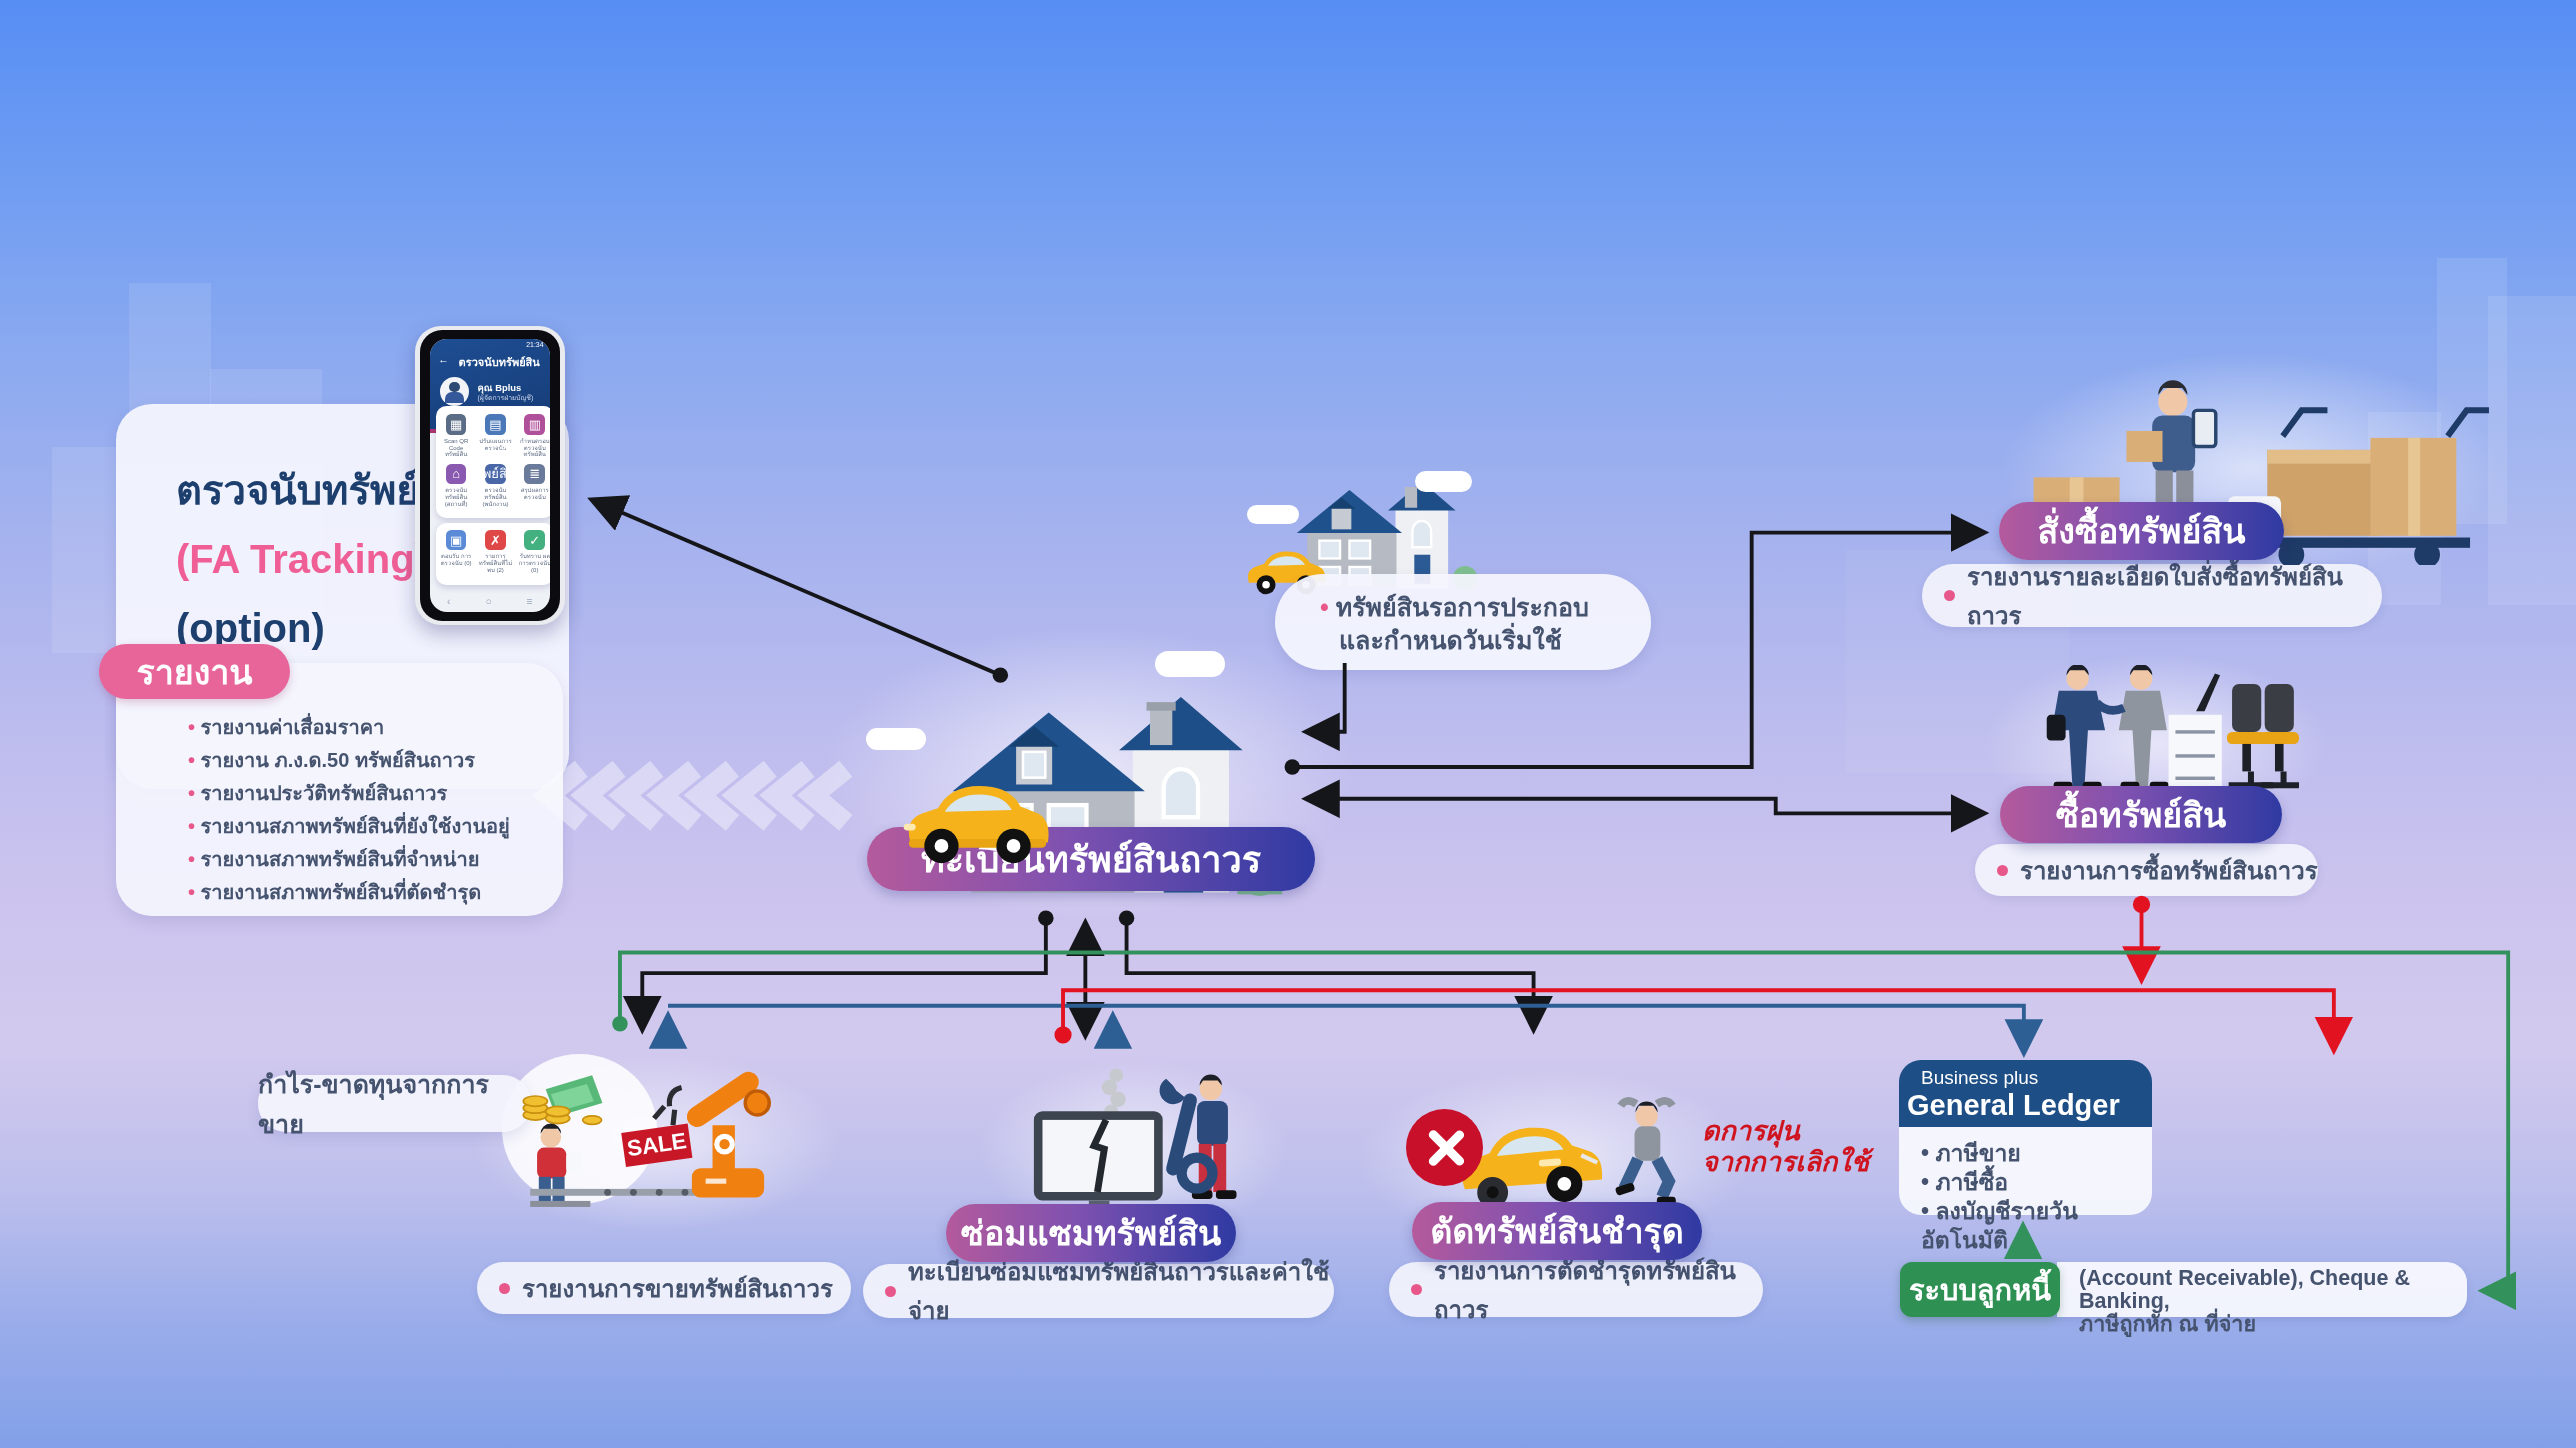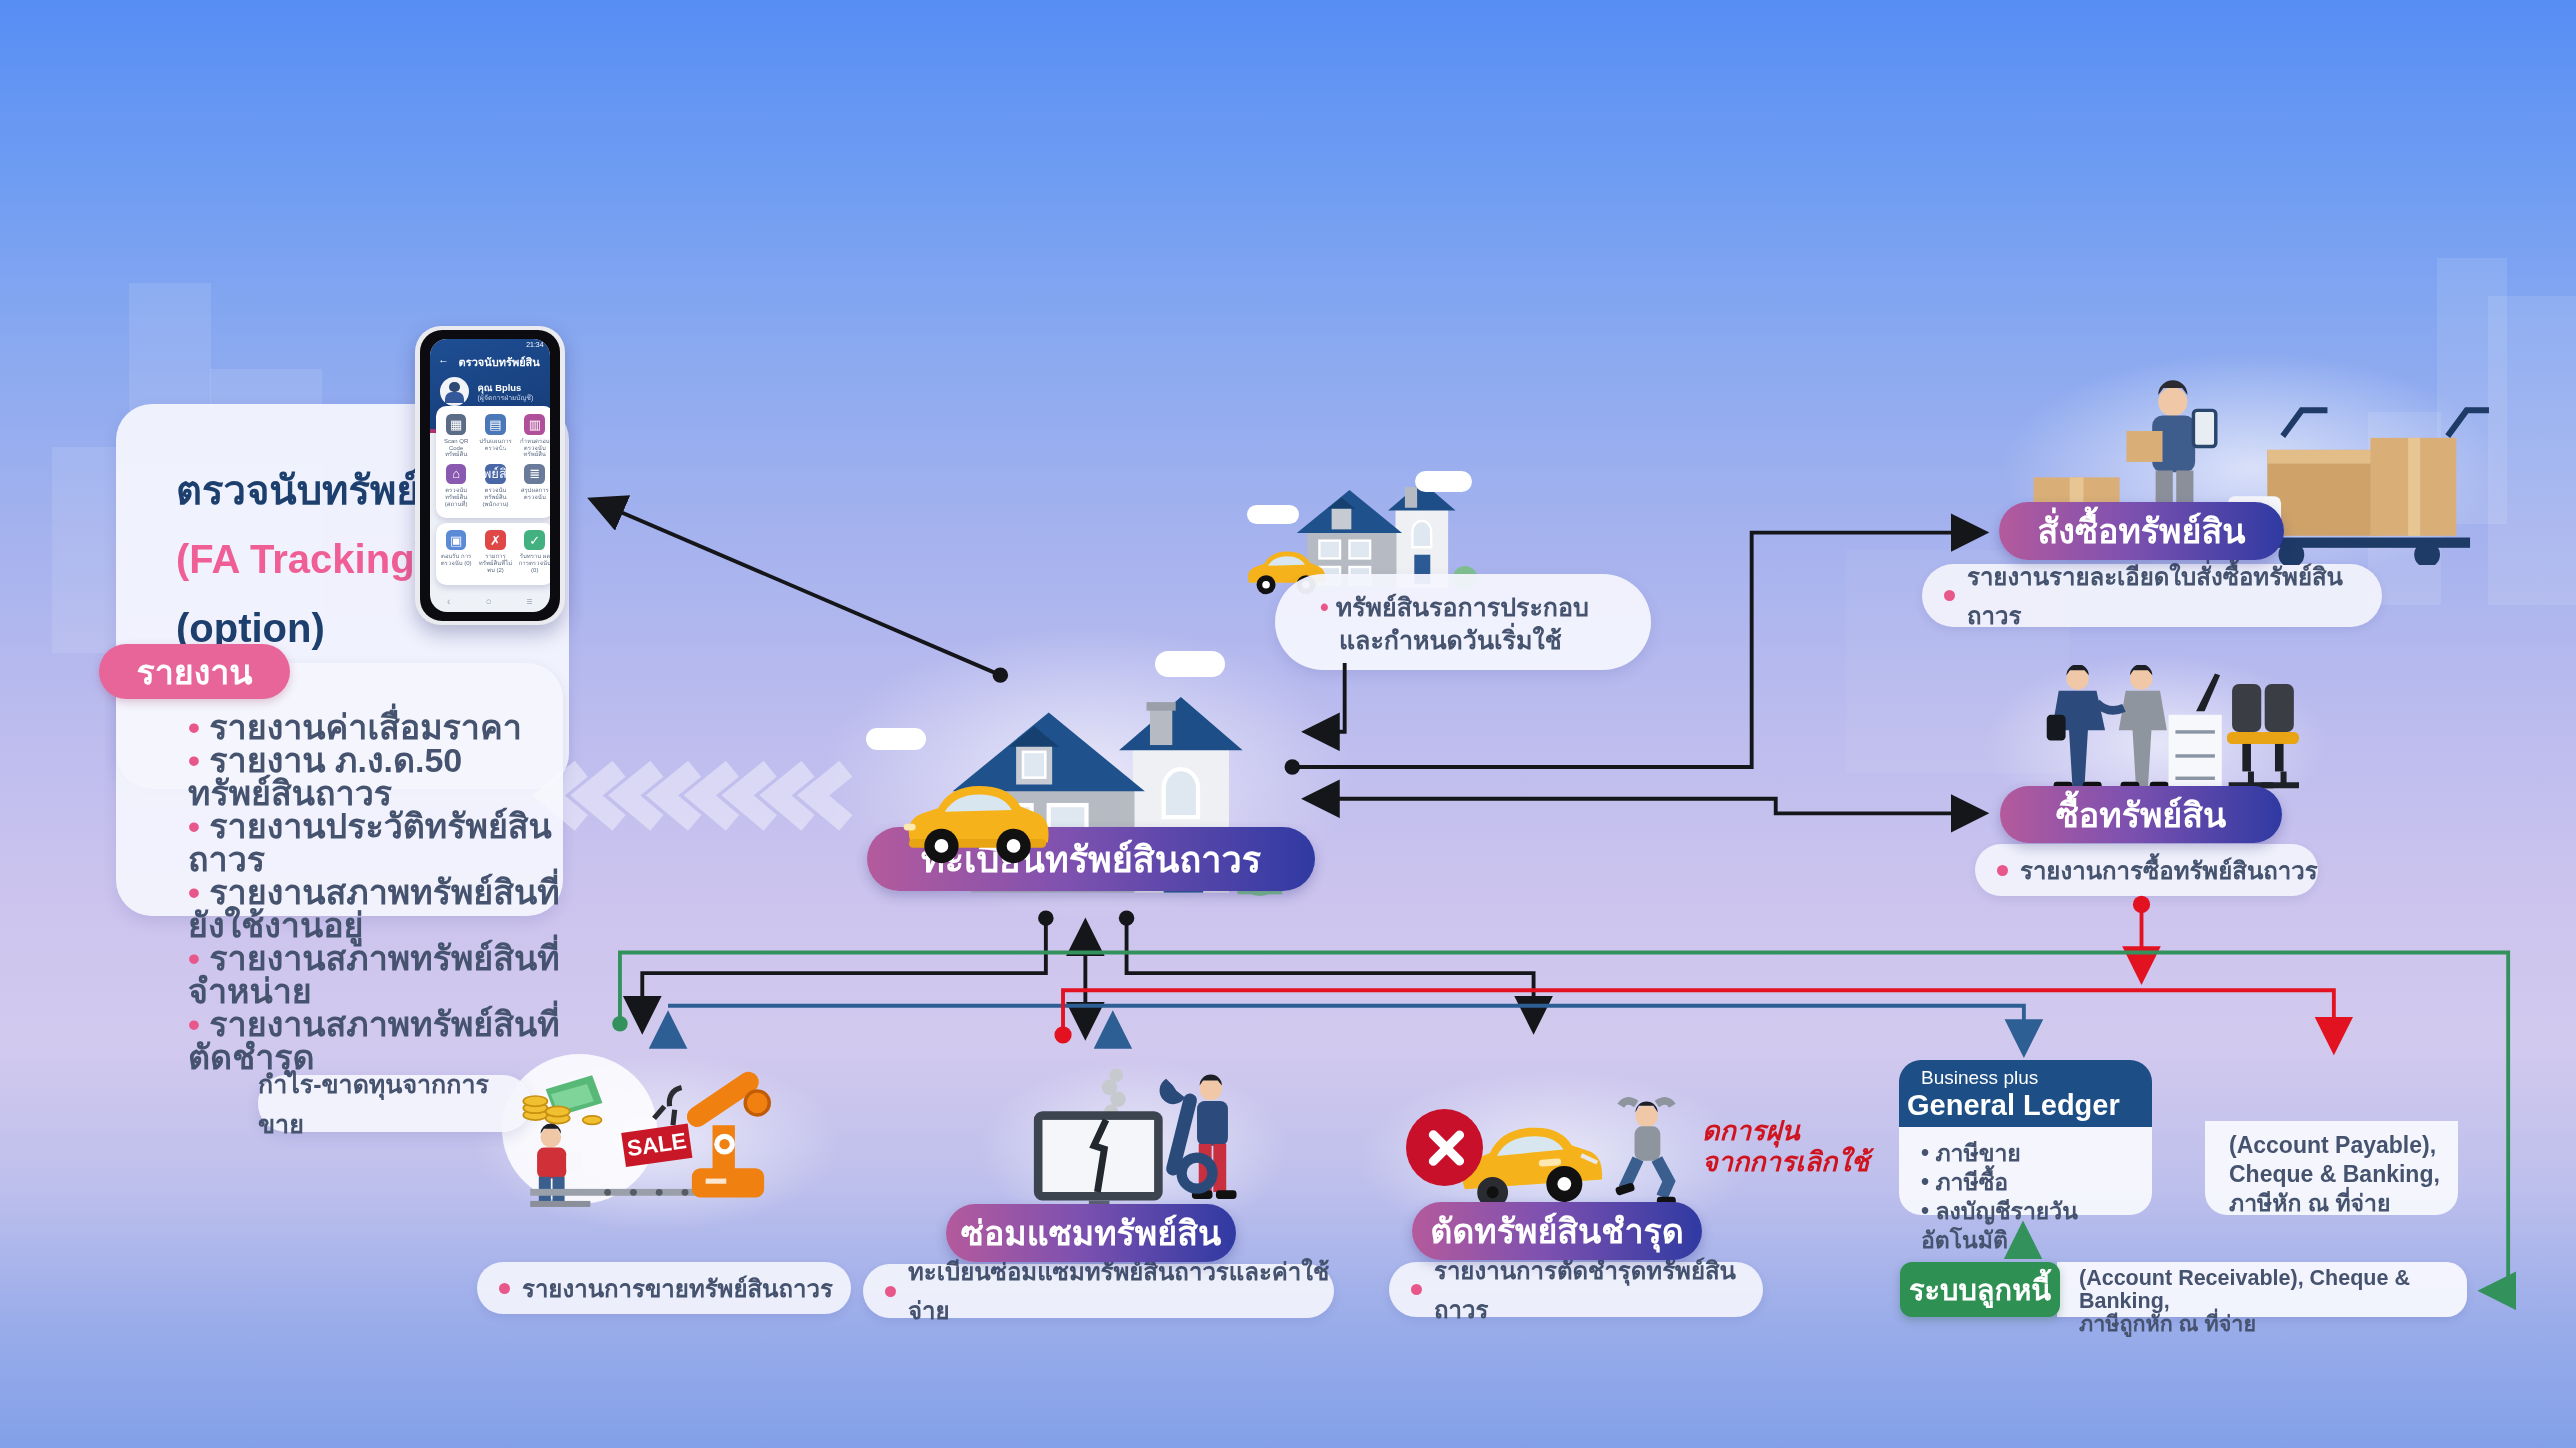--- a/index.html
+++ b/index.html
@@ -196,21 +196,21 @@
         <div class="abs" style="left:0;bottom:5.2px;width:100%;display:flex;justify-content:space-around;color:#9aa6ba;font-size:10.3px;">
           <span>‹</span>
           <span>○</span>
           <span>≡</span>
         </div>
       </div>
     </div>
   </div>
 
   <div class="whitecard" style="left:116px;top:663px;width:447px;height:253px;">
-    <div style="position:absolute;left:72px;top:48px;color:#45536f;font-size:34px;font-weight:bold;line-height:33px;">
+    <div style="position:absolute;left:72px;top:48px;color:#45536f;font-size:20px;font-weight:bold;line-height:33px;">
       <div><span style="color:#e8578a;">• </span><span>รายงานค่าเสื่อมราคา</span></div>
       <div><span style="color:#e8578a;">• </span><span>รายงาน ภ.ง.ด.50 ทรัพย์สินถาวร</span></div>
       <div><span style="color:#e8578a;">• </span><span>รายงานประวัติทรัพย์สินถาวร</span></div>
       <div><span style="color:#e8578a;">• </span><span>รายงานสภาพทรัพย์สินที่ยังใช้งานอยู่</span></div>
       <div><span style="color:#e8578a;">• </span><span>รายงานสภาพทรัพย์สินที่จำหน่าย</span></div>
       <div><span style="color:#e8578a;">• </span><span>รายงานสภาพทรัพย์สินที่ตัดชำรุด</span></div>
     </div>
   </div>
   <div class="abs" style="left:99px;top:644px;width:191px;height:55px;background:#e8659a;border-radius:29px;display:flex;align-items:center;justify-content:center;color:#fff;font-size:34px;font-weight:bold;box-shadow:0 3.4px 8.6px rgba(150,50,100,.25);">รายงาน</div>
 
@@ -476,27 +476,20 @@
     <div style="margin-left:8px;font-size:29px;font-weight:bold;">General Ledger</div>
   </div>
   <div class="bcard" style="left:1899px;top:1127px;width:253px;height:88px;">
     <div style="margin:12px 0 0 22px;font-size:23px;font-weight:bold;line-height:29px;">
       <div>• <span>ภาษีขาย</span></div>
       <div>• <span>ภาษีซื้อ</span></div>
       <div>• <span>ลงบัญชีรายวันอัตโนมัติ</span></div>
     </div>
   </div>
 
-  <div class="bcard" style="left:2205px;top:1121px;width:253px;height:94px;">
-    <div style="margin:10.3px 0 0 24px;font-size:23px;font-weight:bold;line-height:29px;">
-      <div>(Account Payable),</div>
-      <div>Cheque &amp; Banking,</div>
-      <div>ภาษีหัก ณ ที่จ่าย</div>
-    </div>
-  </div>
 
   <div class="abs" style="left:2057px;top:1262px;width:410px;height:55px;background:rgba(246,247,253,.96);border-radius:0 20.6px 20.6px 0;box-shadow:0 3.4px 8.6px rgba(60,60,140,.12);">
     <div style="margin:5.2px 0 0 22px;color:#45536f;font-size:21.5px;font-weight:bold;line-height:23px;">
       <div>(Account Receivable), Cheque &amp; Banking,</div>
       <div>ภาษีถูกหัก ณ ที่จ่าย</div>
     </div>
   </div>
   <div class="abs" style="left:1900px;top:1262px;width:160px;height:55px;background:#2e9052;border-radius:12px;display:flex;align-items:center;justify-content:center;color:#fff;font-size:29px;font-weight:bold;box-shadow:0 3.4px 8.6px rgba(20,80,40,.25);">ระบบลูกหนี้</div>
 
 </div>

